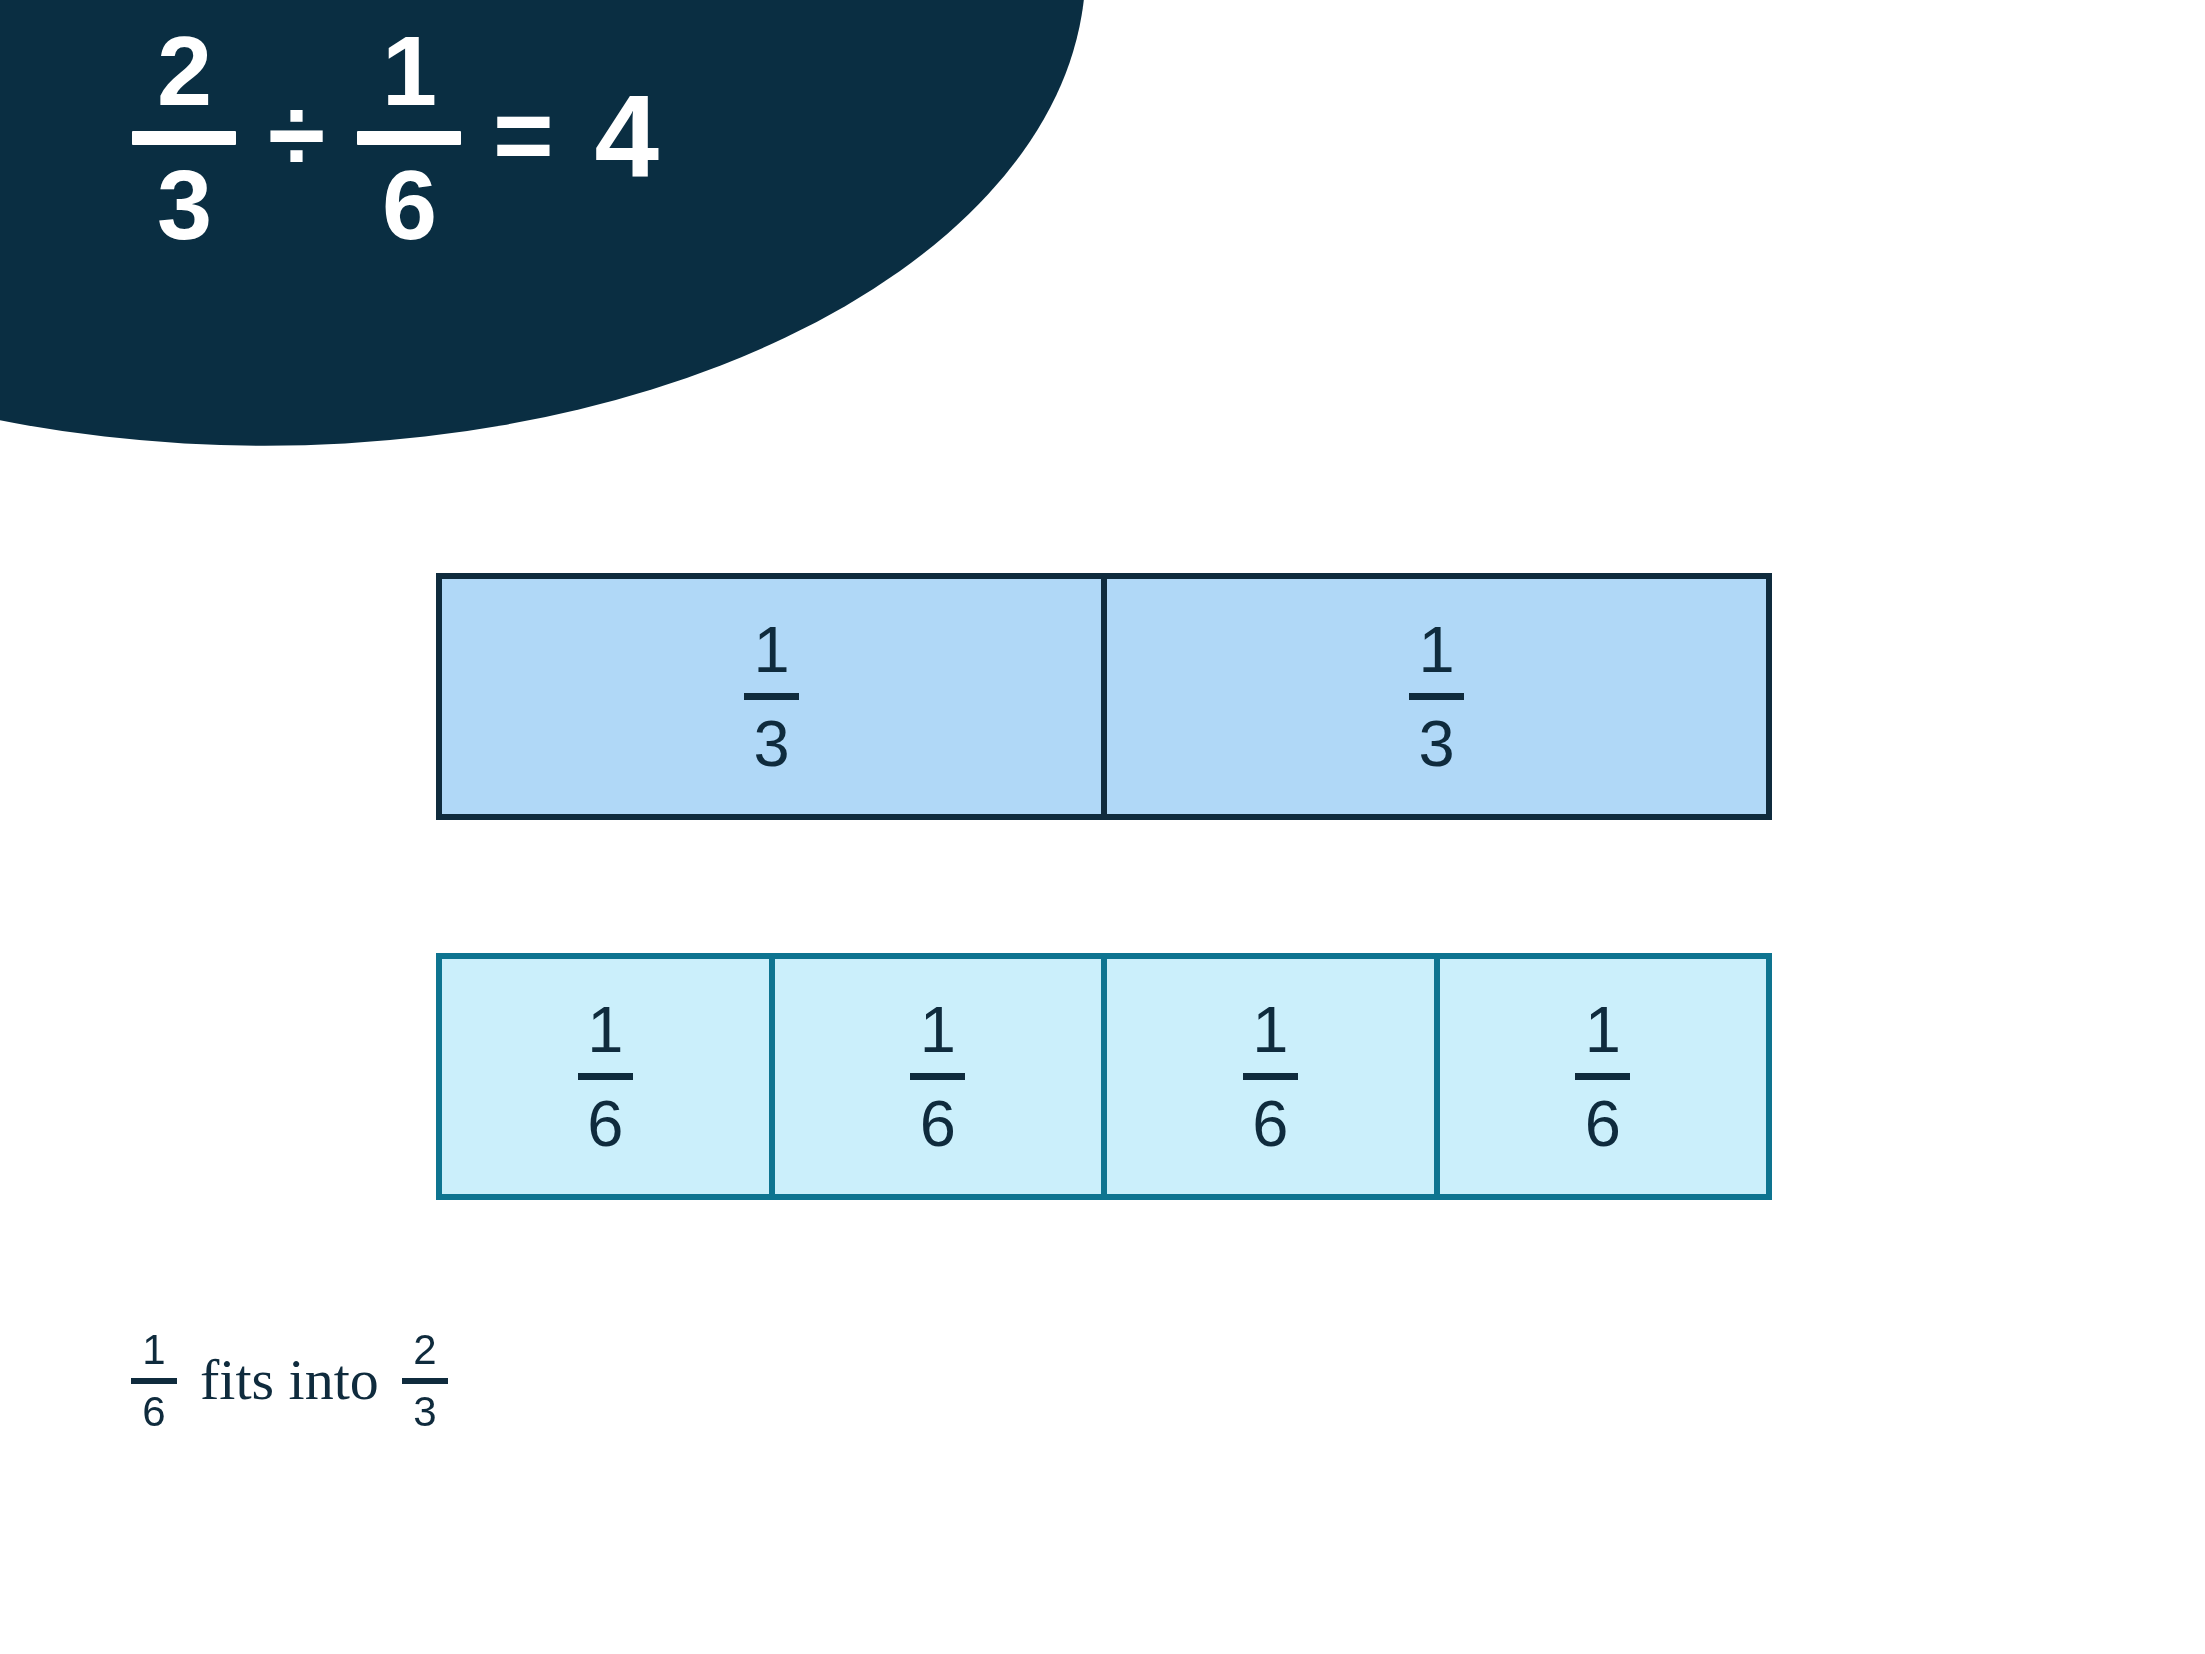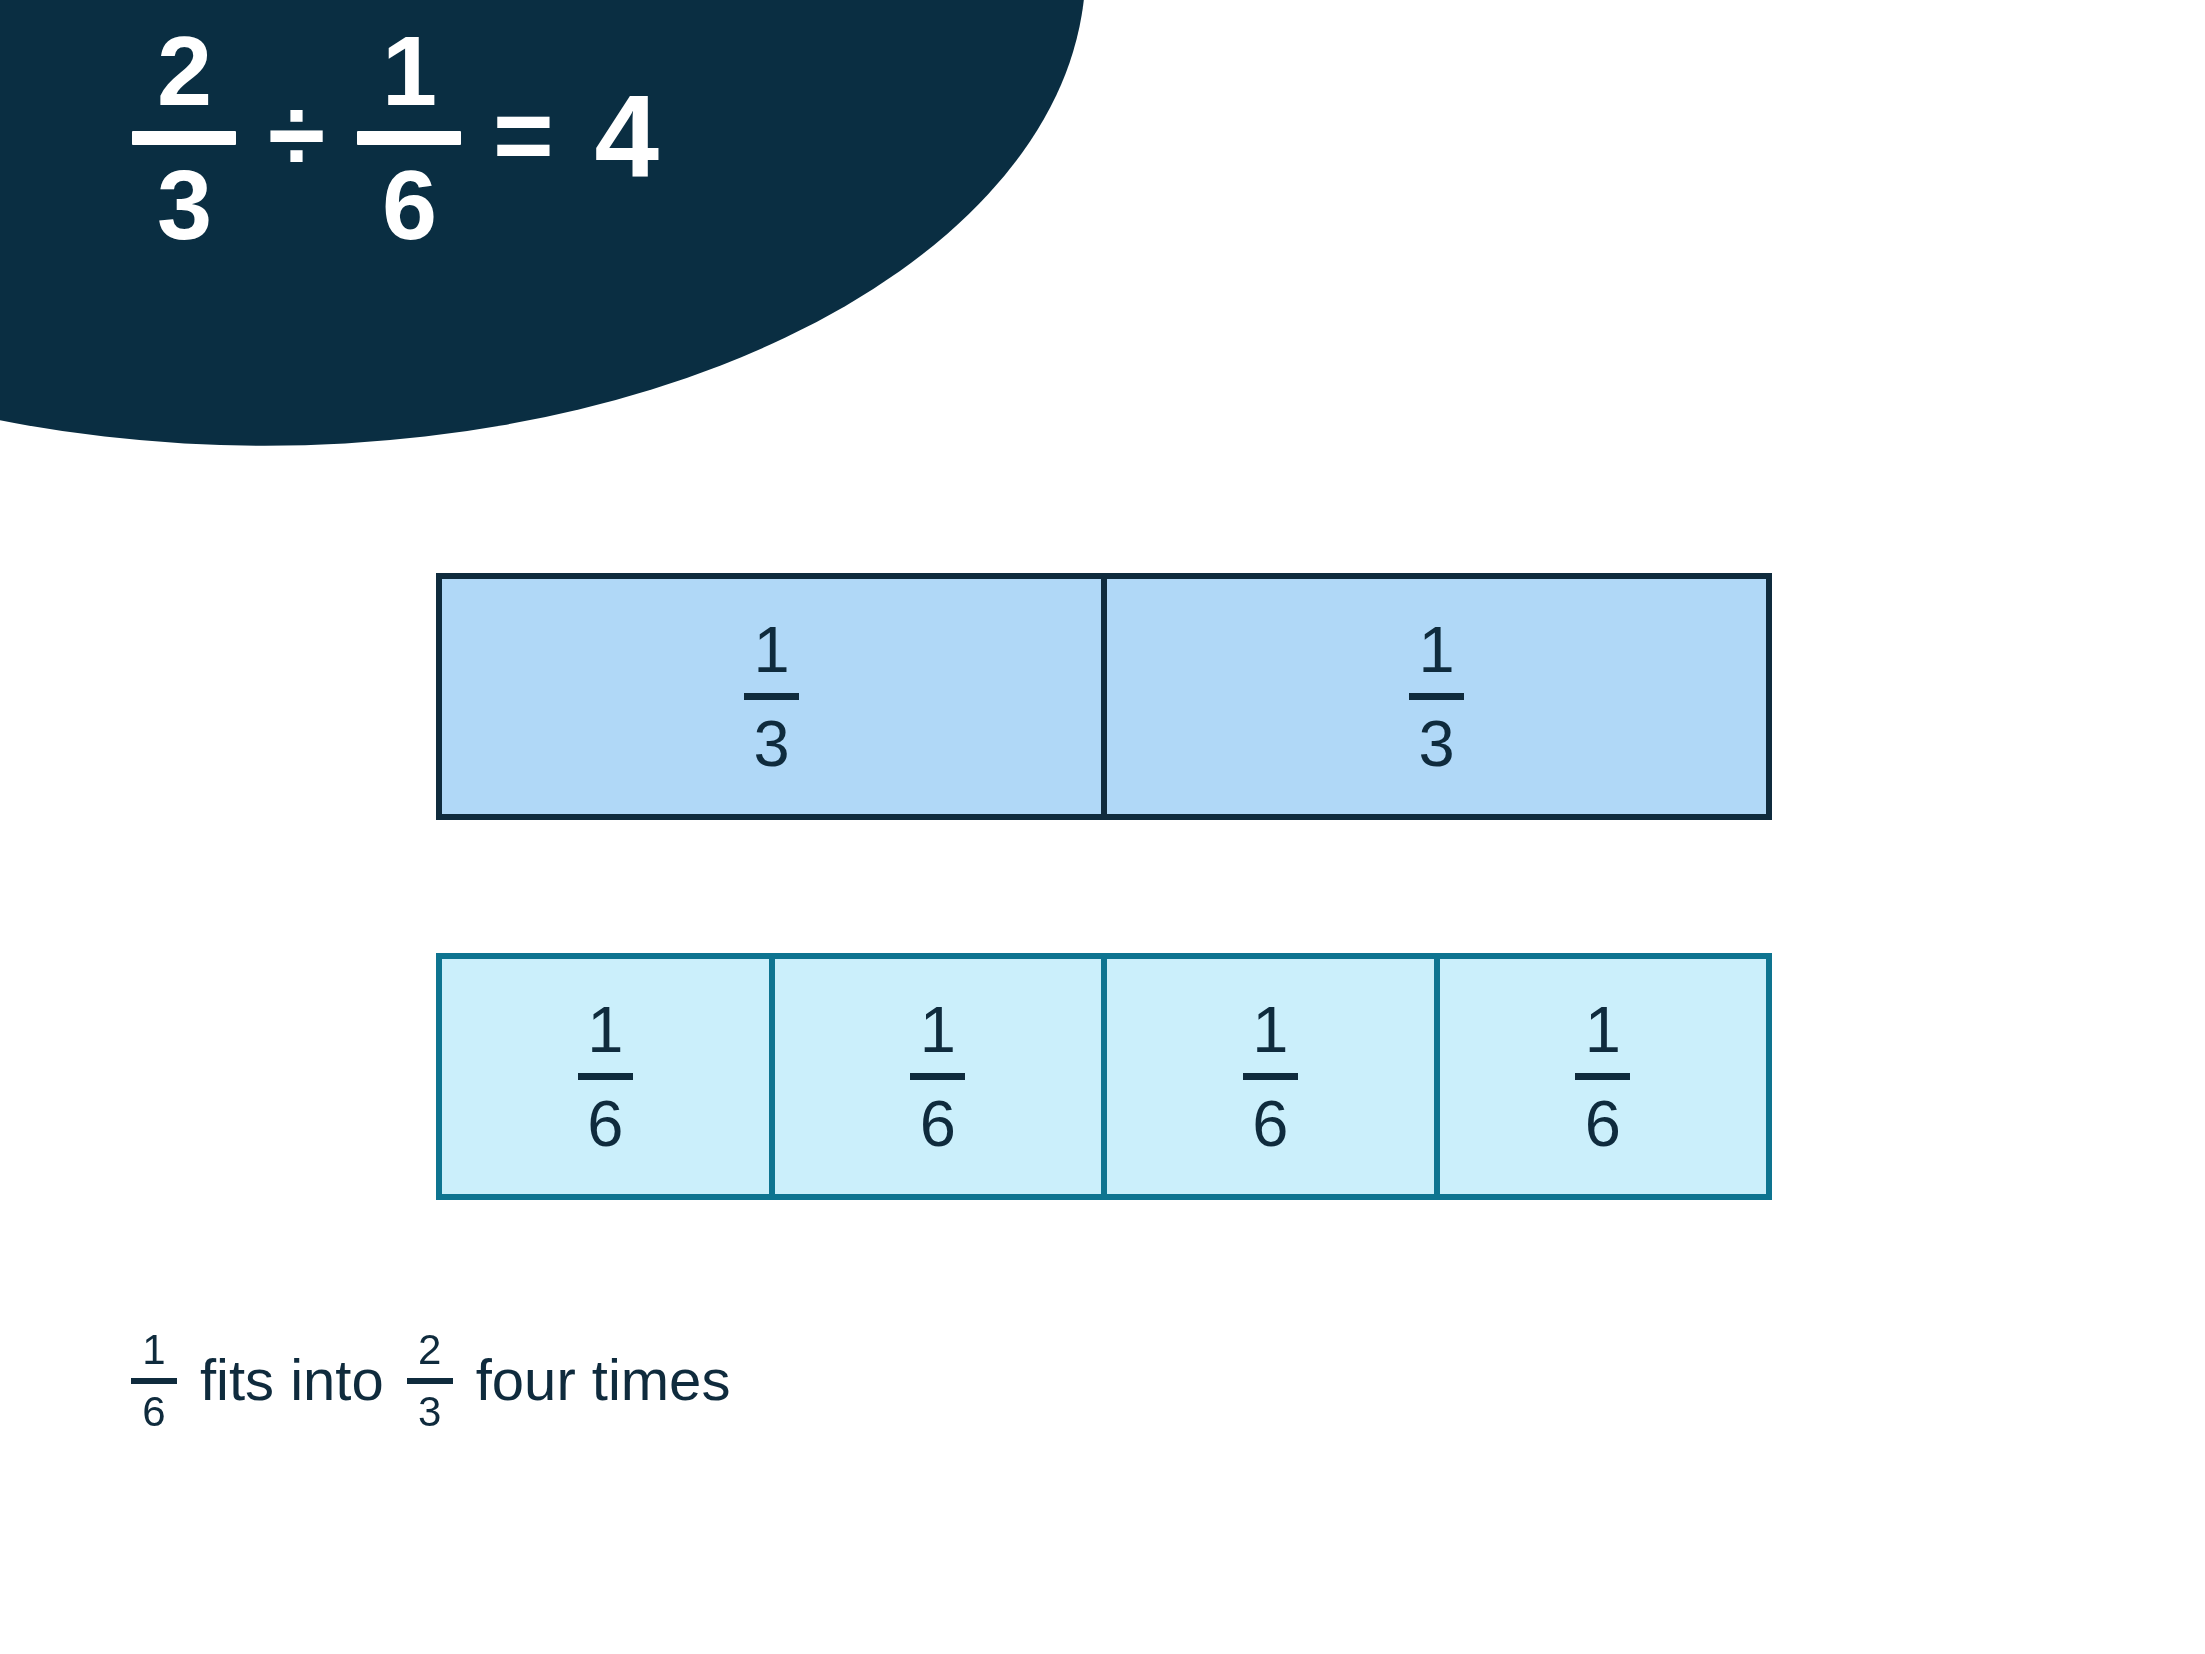--- a/index.html
+++ b/index.html
@@ -133,20 +133,21 @@
     align-items: center;
     gap: 23px;
     color: #0f2b3d;
   }
   .caption .word {
     font-size: 58px;
     font-weight: 400;
     line-height: 1;
     white-space: pre;
     padding-bottom: 1.8px;
+    font-family: Liberation Serif, serif;
   }
   .cap-frac {
     display: flex;
     flex-direction: column;
     align-items: center;
     line-height: 1;
   }
   .cap-frac .num,
   .cap-frac .den {
     font-size: 42px;
@@ -238,15 +239,14 @@
     <span class="num">1</span>
     <span class="vinculum"></span>
     <span class="den">6</span>
   </div>
   <span class="word">fits into</span>
   <div class="cap-frac">
     <span class="num">2</span>
     <span class="vinculum"></span>
     <span class="den">3</span>
   </div>
-  <span class="word">four times</span>
 </div>
 
 
 </body></html>

